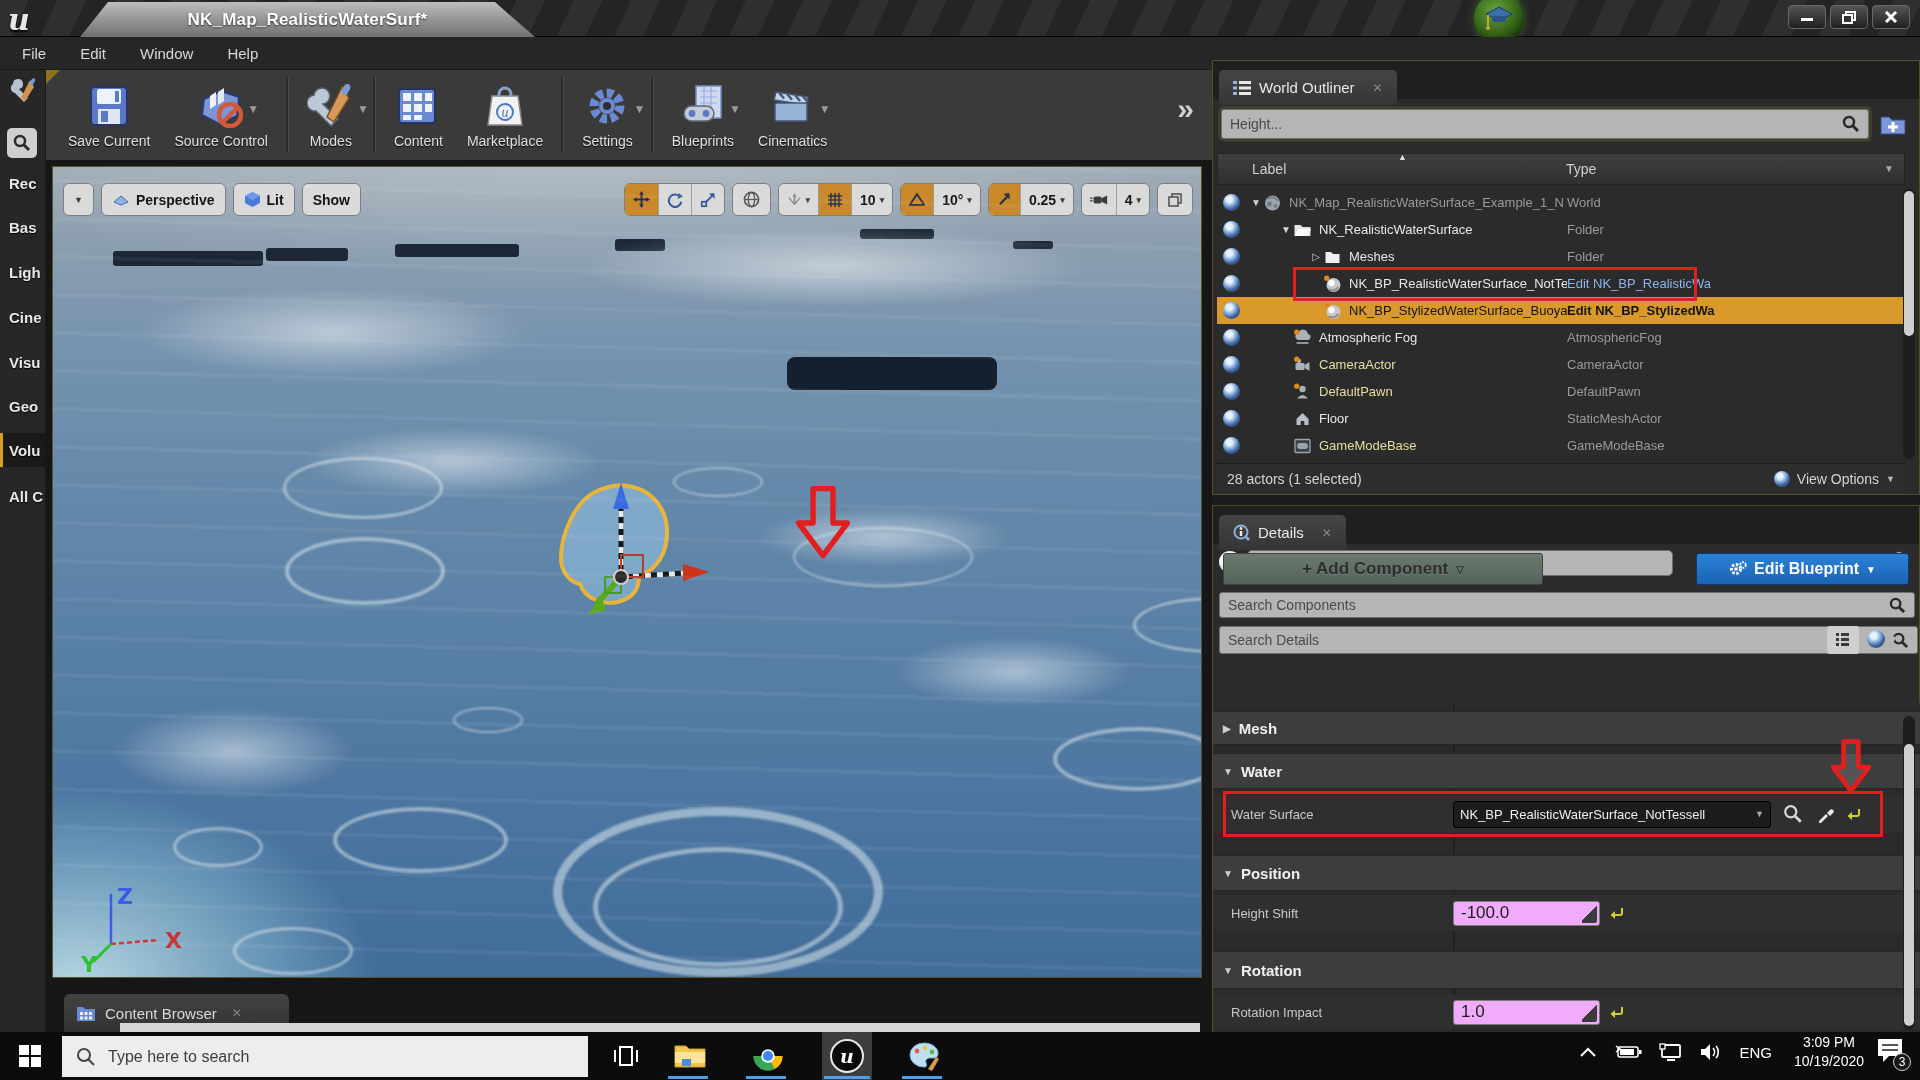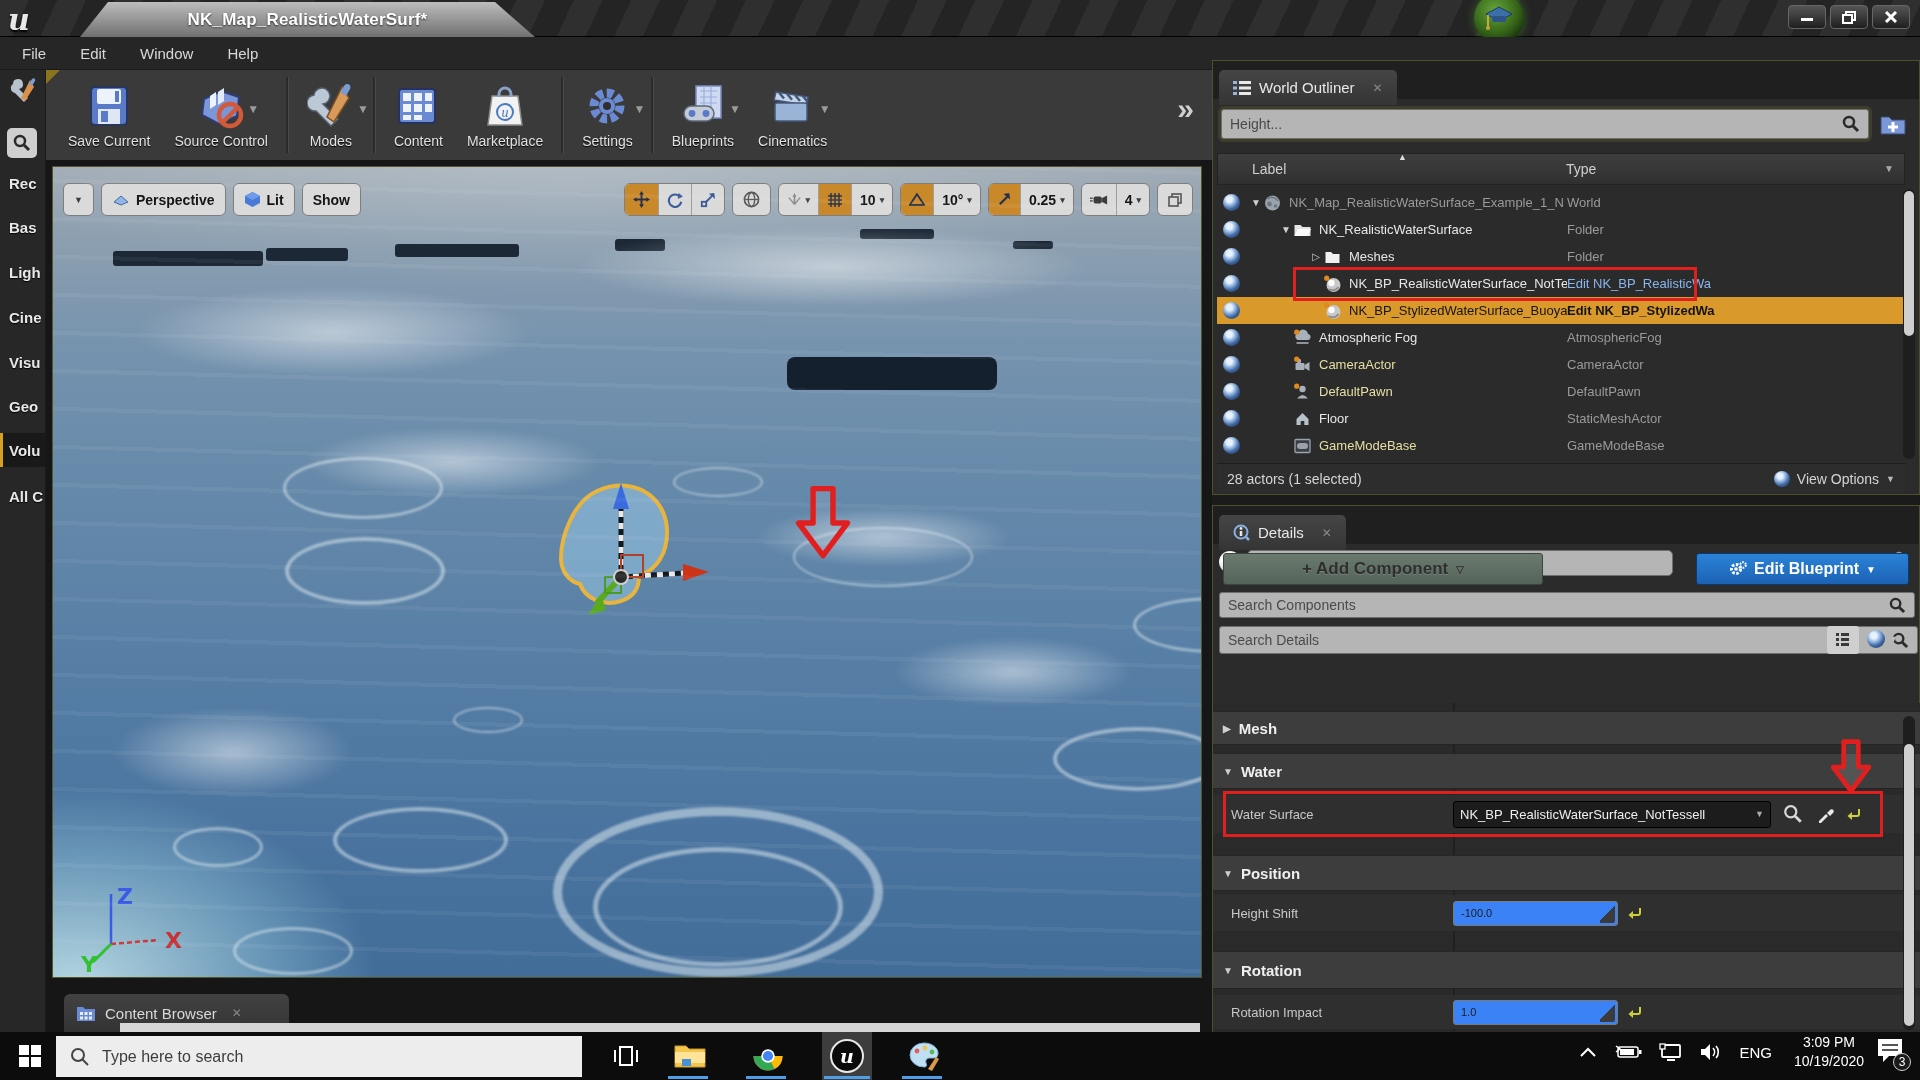--- a/index.html
+++ b/index.html
@@ -75,31 +75,31 @@
 #ofoot{position:absolute;left:4px;top:402px;width:688px;height:30px;background:#2d2d2d;border-top:1px solid #1c1c1c;display:flex;align-items:center;color:#d4d4d4;font-size:14px;padding:0 10px}
 .vscroll{position:absolute;width:12px;background:#1e1e1e;border-radius:6px}
 .vthumb{position:absolute;left:1px;width:10px;background:#cfcfcf;border-radius:5px}
 
 .dbtn-add{position:absolute;left:10px;top:47px;width:320px;height:32px;background:linear-gradient(#6b7a6e,#55645a);border:1px solid #3a463e;border-radius:3px;color:#2e2e2e;font-size:17px;font-weight:bold;display:flex;align-items:center;justify-content:center;text-shadow:0 1px 0 rgba(255,255,255,.15)}
 .dbtn-bp{position:absolute;left:483px;top:47px;width:213px;height:32px;background:linear-gradient(#2a83d8,#1c62b4);border:1px solid #0d3a6e;border-radius:3px;color:#fff;font-size:16px;font-weight:bold;display:flex;align-items:center;justify-content:center;gap:7px}
 .hdr{position:absolute;left:0;width:708px;background:#3d3d3d;border-top:1px solid #262626;border-bottom:1px solid #242424;color:#efefef;font-size:15px;font-weight:bold;display:flex;align-items:center;gap:8px;padding-left:10px}
 .hdr .tri{font-size:10px;color:#cfcfcf}
 .prow{position:absolute;left:0;width:708px;display:flex;align-items:center;color:#c8c8c8;font-size:13px}
 .prow .plabel{width:240px;padding-left:18px;flex:none}
-.ninput{position:relative;width:165px;height:25px;background:#3b82f6;border:1px solid #7a7a7a;border-radius:3px;color:#1c1c1c;font-size:11px;display:flex;align-items:center;padding-left:7px}
+.ninput{position:relative;width:147px;height:25px;background:#f0abfc;border:1px solid #7a7a7a;border-radius:3px;color:#1c1c1c;font-size:17px;display:flex;align-items:center;padding-left:7px}
 .spinner{position:absolute;right:2px;top:2px;width:15px;height:19px;background:linear-gradient(135deg,transparent 48%,#3b3b3b 48%);border-radius:0 2px 2px 0}
 .wsdrop{width:318px;height:27px;background:#1c1c1c;border:1px solid #000;border-radius:3px;color:#efefef;font-size:13px;display:flex;align-items:center;padding:0 6px;gap:6px}
 .wsdrop .tx{flex:1;overflow:hidden;white-space:nowrap}
 .divline{position:absolute;top:197px;bottom:0;left:240px;width:2px;background:#202020}
 
 #cb-tab{position:absolute;left:64px;top:994px;width:225px;height:38px;background:linear-gradient(#424242,#333);border-radius:6px 6px 0 0;display:flex;align-items:center;gap:9px;padding:0 12px;color:#d8d8d8;font-size:15px}
 #cb-strip{position:absolute;left:120px;top:1023px;width:1080px;height:9px;background:#d6d6d6}
 
 #taskbar{position:absolute;left:0;top:1032px;width:1920px;height:48px;background:#0c0c0c;display:flex;align-items:center}
-#tb-search{position:absolute;left:56px;top:1036px;width:526px;height:41px;background:#ededed;display:flex;align-items:center;gap:12px;padding-left:14px;color:#3c3c3c;font-size:16px}
+#tb-search{position:absolute;left:62px;top:1036px;width:526px;height:41px;background:#ededed;display:flex;align-items:center;gap:12px;padding-left:14px;color:#3c3c3c;font-size:16px}
 .tb-ico{position:absolute;top:1038px;width:36px;height:36px;display:flex;align-items:center;justify-content:center}
 .underline{position:absolute;top:1076px;height:3px;background:#4f9ee8}
 #tb-active{position:absolute;left:822px;top:1032px;width:50px;height:48px;background:#3d3d3d}
 #tray{position:absolute;right:0;top:1032px;height:40px;display:flex;align-items:center;color:#fff}
 #tray-time{color:#fff;font-size:14px;text-align:center;line-height:1.35;margin:0 12px}
 </style>
 </head>
 <body>
 
 <div id="app">

